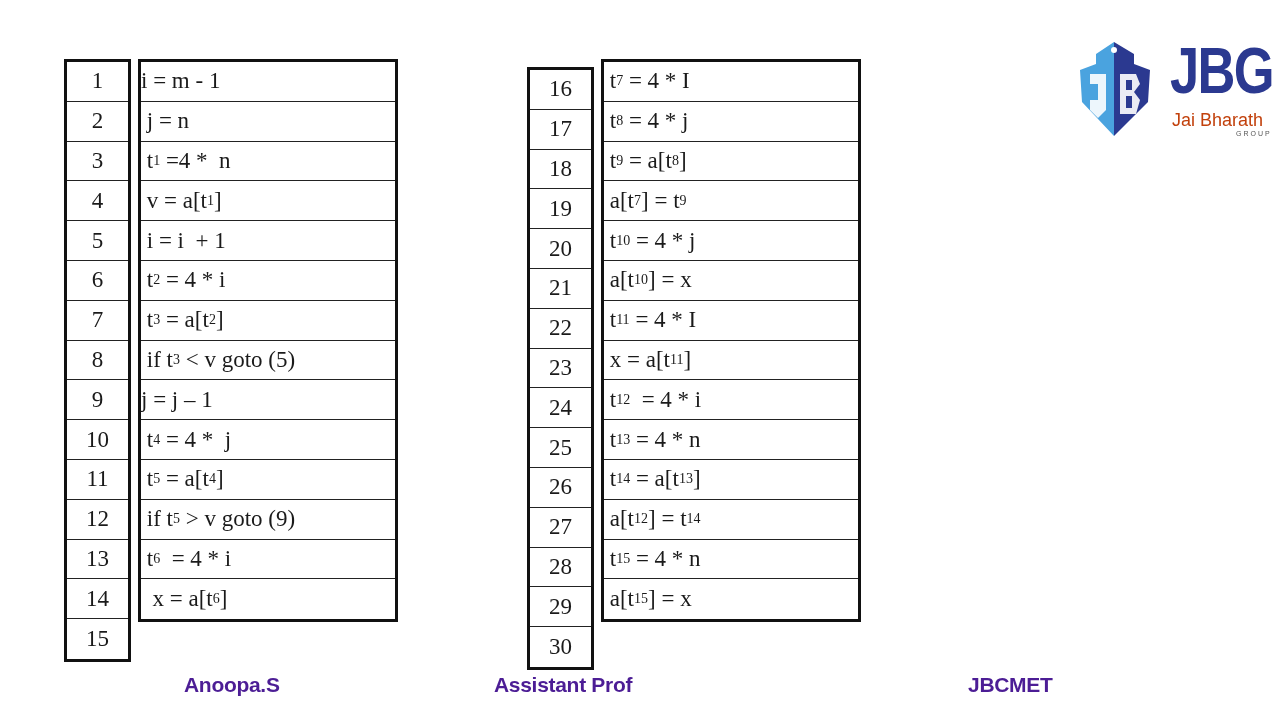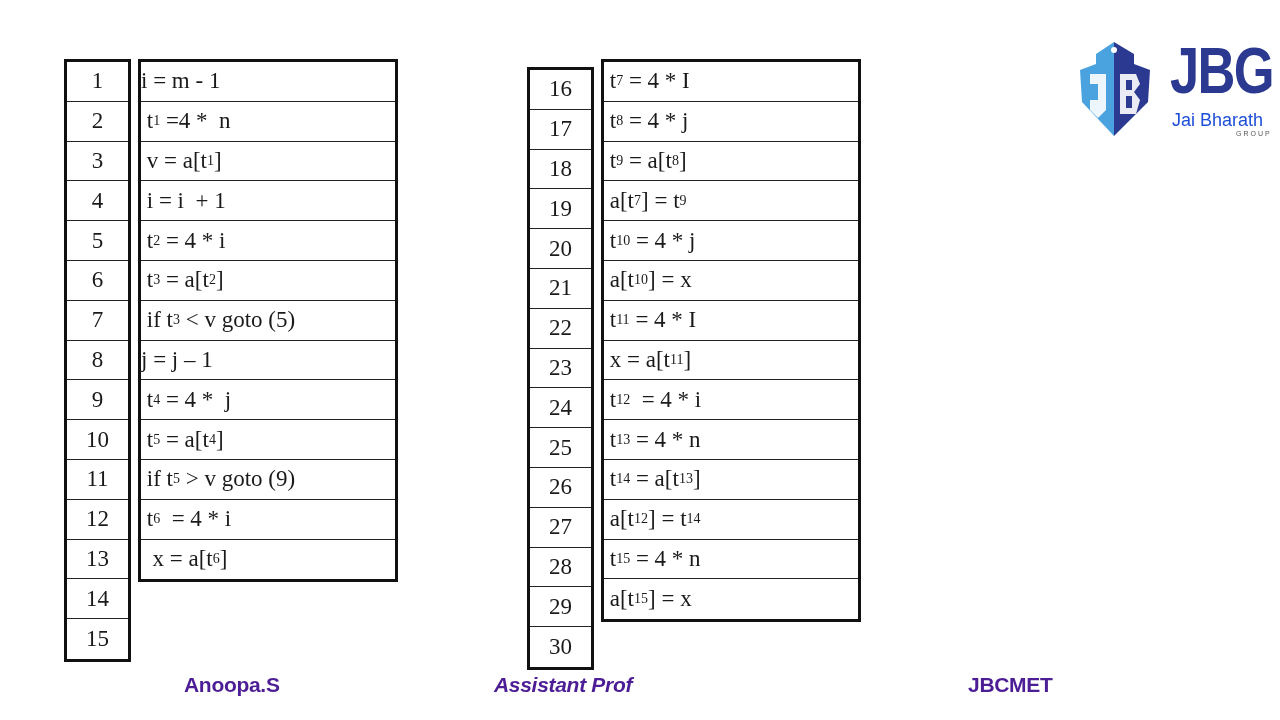--- a/index.html
+++ b/index.html
@@ -9,21 +9,21 @@
   .numcol { width:67px; }
   .codecol { width:260px; }
   .cell { height:39.8px; border-bottom:1.5px solid #222; box-sizing:border-box; display:flex; align-items:center; font-size:23px; color:#1a1a1a; }
   .cell:last-child { border-bottom:none; }
   .numcol .cell { justify-content:center; }
   .codecol .cell { white-space:pre; }
   sub { font-size:14px; vertical-align:-6px; line-height:0; }
   .footer { position:absolute; top:673px; font-family:"Liberation Sans", sans-serif; font-weight:bold; font-size:21px; color:#4c1d95; letter-spacing:-0.3px; }
   .logo { position:absolute; left:1076px; top:40px; width:200px; height:100px; }
   .logo .jbg { position:absolute; left:94px; top:-6px; font-family:"Liberation Sans", sans-serif; font-weight:bold; font-size:64px; color:#2b3990; letter-spacing:-2px; transform:scaleX(0.82); transform-origin:left top; }
-  .logo .jb { position:absolute; left:96px; top:70px; font-family:"Liberation Sans", sans-serif; font-size:18px; color:#1d4ed8; }
+  .logo .jb { position:absolute; left:96px; top:70px; font-family:"Liberation Sans", sans-serif; font-size:18px; color:#c2410c; }
   .logo .grp { position:absolute; left:160px; top:90px; font-family:"Liberation Sans", sans-serif; font-size:7px; letter-spacing:2px; color:#555; }
 </style>
 </head>
 <body>
 
 <div class="tbl" style="left:64px;">
   <div class="numcol" style="left:0;" id="left-num">
       <div class="cell">1</div>
       <div class="cell">2</div>
       <div class="cell">3</div>
@@ -35,20 +35,21 @@
       <div class="cell">9</div>
       <div class="cell">10</div>
       <div class="cell">11</div>
       <div class="cell">12</div>
       <div class="cell">13</div>
       <div class="cell">14</div>
       <div class="cell">15</div>
     </div>
   <div class="codecol" style="left:74px;" id="left-code">
       <div class="cell">i = m - 1</div>
+      <div class="cell"> j = n</div>
       <div class="cell"> t<sub>1</sub> =4 *  n</div>
       <div class="cell"> v = a[t<sub>1</sub>]</div>
       <div class="cell"> i = i  + 1</div>
       <div class="cell"> t<sub>2</sub> = 4 * i</div>
       <div class="cell"> t<sub>3</sub> = a[t<sub>2</sub>]</div>
       <div class="cell"> if t<sub>3</sub> &lt; v goto (5)</div>
       <div class="cell">j = j – 1</div>
       <div class="cell"> t<sub>4</sub> = 4 *  j</div>
       <div class="cell"> t<sub>5</sub> = a[t<sub>4</sub>]</div>
       <div class="cell"> if t<sub>5</sub> &gt; v goto (9)</div>
@@ -100,14 +101,14 @@
     <path d="M14 34 L30 34 L30 70 L22 78 L14 70 L14 60 L22 60 L22 44 L14 44 Z" fill="#ffffff" opacity="0.9"></path>
     <path d="M44 34 L60 34 L64 44 L58 52 L64 60 L60 74 L44 74 Z M50 40 L50 50 L56 50 L56 40 Z M50 56 L50 68 L56 68 L56 56 Z" fill="#ffffff" opacity="0.9"></path>
     <circle cx="38" cy="10" r="3" fill="#ffffff"></circle>
   </svg>
   <div class="jbg">JBG</div>
   <div class="jb">Jai Bharath</div>
   <div class="grp">GROUP</div>
 </div>
 
 <div class="footer" style="left:184px;">Anoopa.S</div>
-<div class="footer" style="left:494px;font-style:italic;">Assistant Prof</div>
+<div class="footer" style="left:494px;">Assistant Prof</div>
 <div class="footer" style="left:968px;">JBCMET</div>
 
 </body></html>

